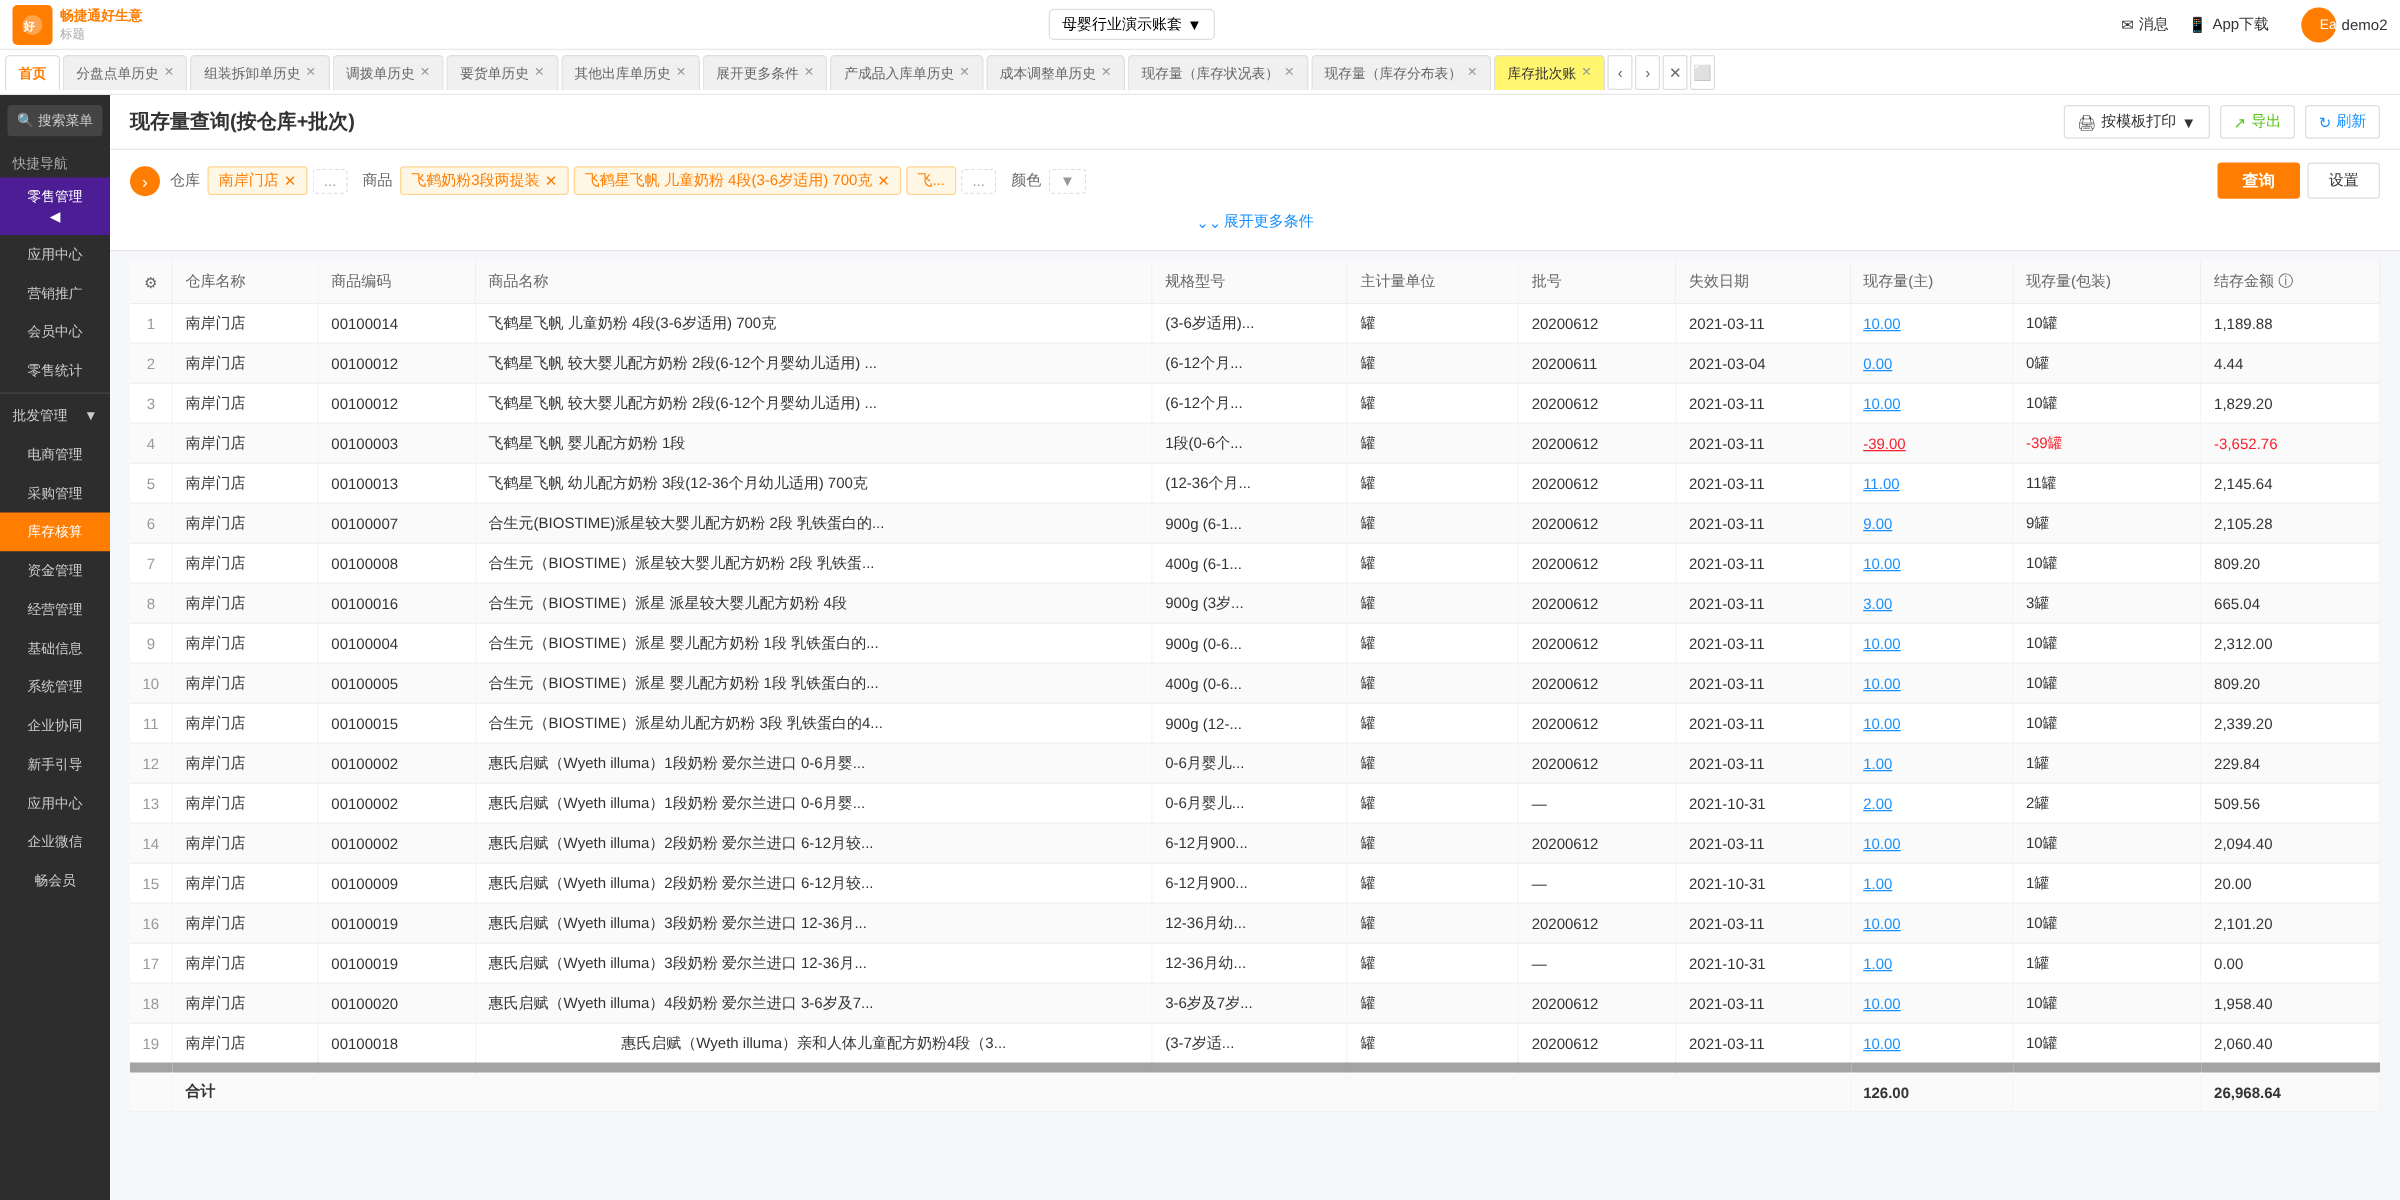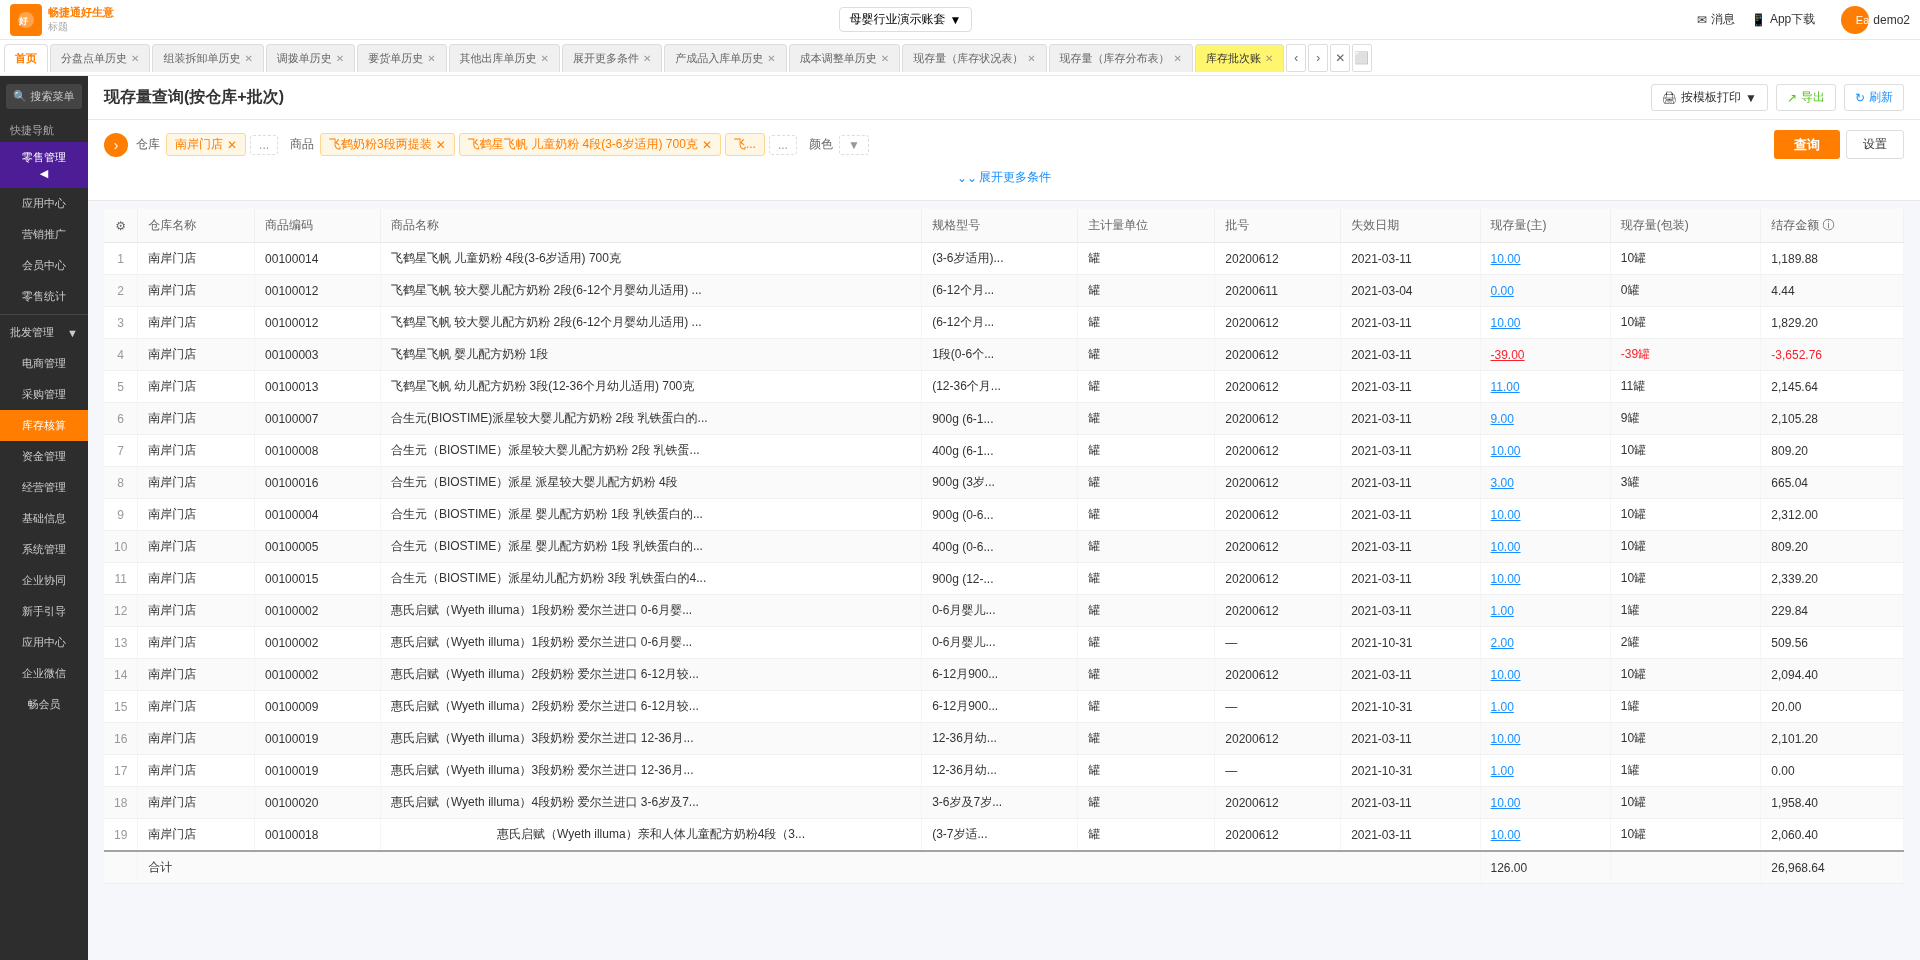--- a/index.html
+++ b/index.html
@@ -73,21 +73,21 @@
 
     
     .table-wrapper { flex: 1; overflow: auto; padding: 8px 16px; }
     table { width: 100%; border-collapse: collapse; background: #fff; font-size: 12px; }
     thead tr { background: #fafafa; }
     th { padding: 8px 10px; text-align: left; color: #666; font-weight: normal; border-bottom: 1px solid #e8e8e8; border-right: 1px solid #f0f0f0; white-space: nowrap; position: sticky; top: 0; background: #fafafa; z-index: 1; }
     td { padding: 7px 10px; border-bottom: 1px solid #f0f0f0; border-right: 1px solid #f5f5f5; color: #333; white-space: nowrap; }
     .row-index { color: #999; text-align: center; }
     .link-text { color: #1890ff; text-decoration: underline; cursor: pointer; }
     .col-settings { width: 30px; text-align: center; cursor: pointer; }
-    .footer-row td { background: #fafafa; font-weight: normal; color: #333; border-top: 2px solid #a3a3a3; }
+    .footer-row td { background: #fafafa; font-weight: bold; color: #333; border-top: 8px solid #a3a3a3; }
     .expand-btn { width: 24px; height: 24px; background: #ff7d00; color: white; border: none; border-radius: 50%; cursor: pointer; display: flex; align-items: center; justify-content: center; font-size: 14px; margin-right: 8px; flex-shrink: 0; }
     .filter-main-row { display: flex; align-items: center; }
   </style>
 </head>
 <body>
 
 <div class="top-bar">
   <div class="logo-area">
     <div class="logo-icon">
       <svg width="20" height="20" viewBox="0 0 20 20">

